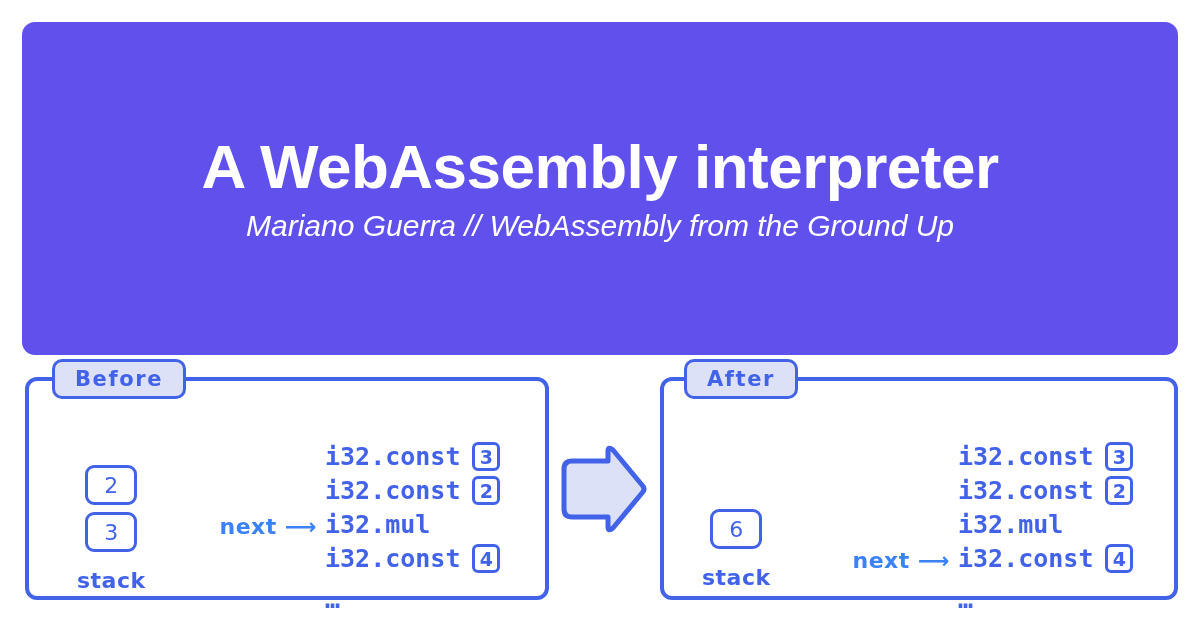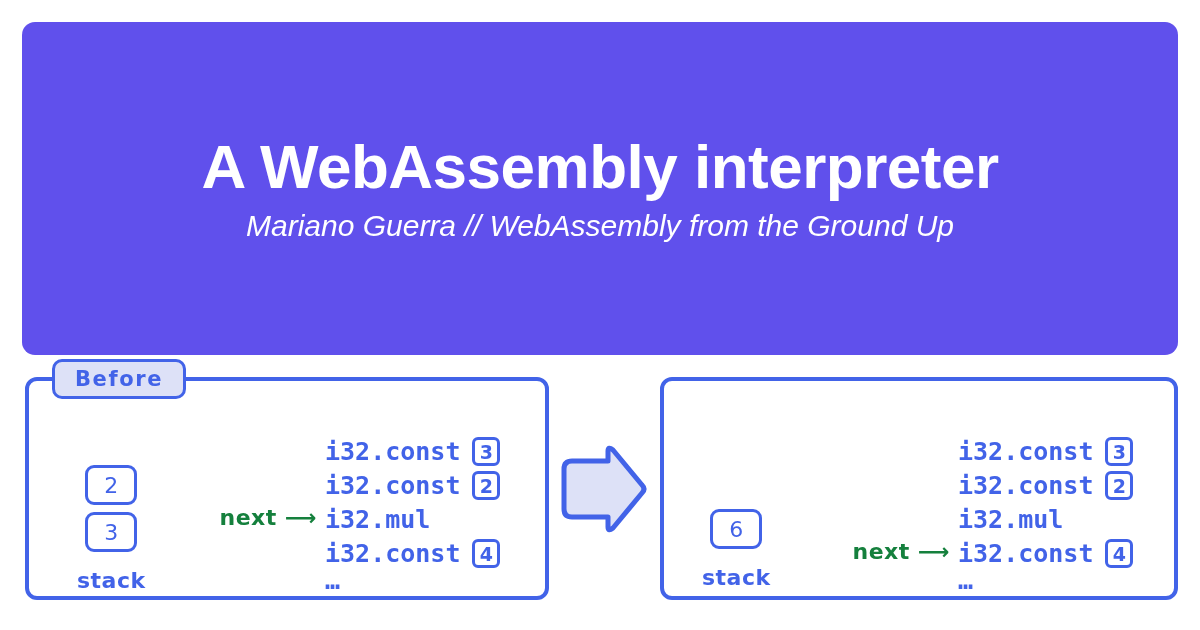--- a/index.html
+++ b/index.html
@@ -143,33 +143,33 @@
   .instr-list {
     position: absolute;
     top: 56px;
   }
 
   .panel-before .instr-list { left: 180px; }
   .panel-after  .instr-list { left: 178px; }
 
   .instr-row {
     display: flex;
-    align-items: flex-start;
+    align-items: flex-end;
     height: 34px;
     margin-bottom: 0px;
   }
 
   .instr-pointer {
     width: 116px;
     text-align: right;
     padding-right: 8px;
     font-family: "DejaVu Sans", sans-serif;
     font-weight: bold;
     font-size: 22px;
-    color: #15803d;
+    color: #3b82f6;
     letter-spacing: 0.5px;
     white-space: nowrap;
   }
 
   .instr-pointer.empty { visibility: hidden; }
 
   .instr-name {
     font-family: "DejaVu Sans Mono", monospace;
     font-size: 25px;
     font-weight: bold;
@@ -264,20 +264,23 @@
       </div>
     </div>
 
     <div class="transition-arrow">
       <svg width="92" height="88" viewBox="0 0 92 88">
         <path d="M8 24 Q8 16 16 16 L52 16 L52 6 Q52 1 57 5 L86 40 Q90 44 86 48 L57 83 Q52 87 52 82 L52 72 L16 72 Q8 72 8 64 Z" fill="#dde1f7" stroke="#4263e8" stroke-width="5" stroke-linejoin="round" stroke-linecap="round"></path>
       </svg>
     </div>
 
     <div class="panel panel-after">
+      <div class="panel-tab">
+        <span class="tab-label">After</span>
+      </div>
 
       <div class="stack-col">
         <div class="stack-cell">6</div>
         <div class="stack-caption">stack</div>
       </div>
 
       <div class="instr-list">
         <div class="instr-row">
           <span class="instr-pointer empty"></span>
           <span class="instr-name">i32.const</span>

